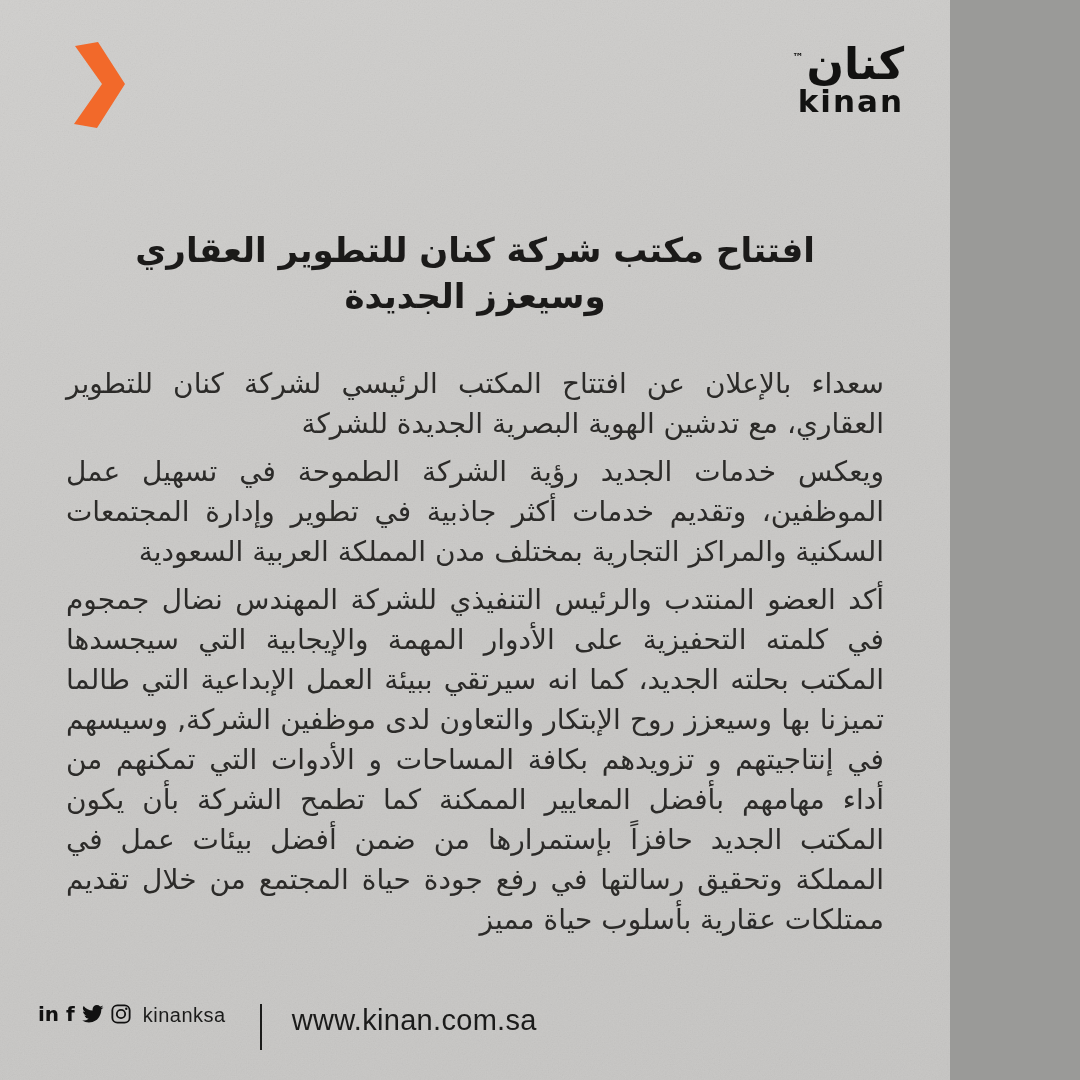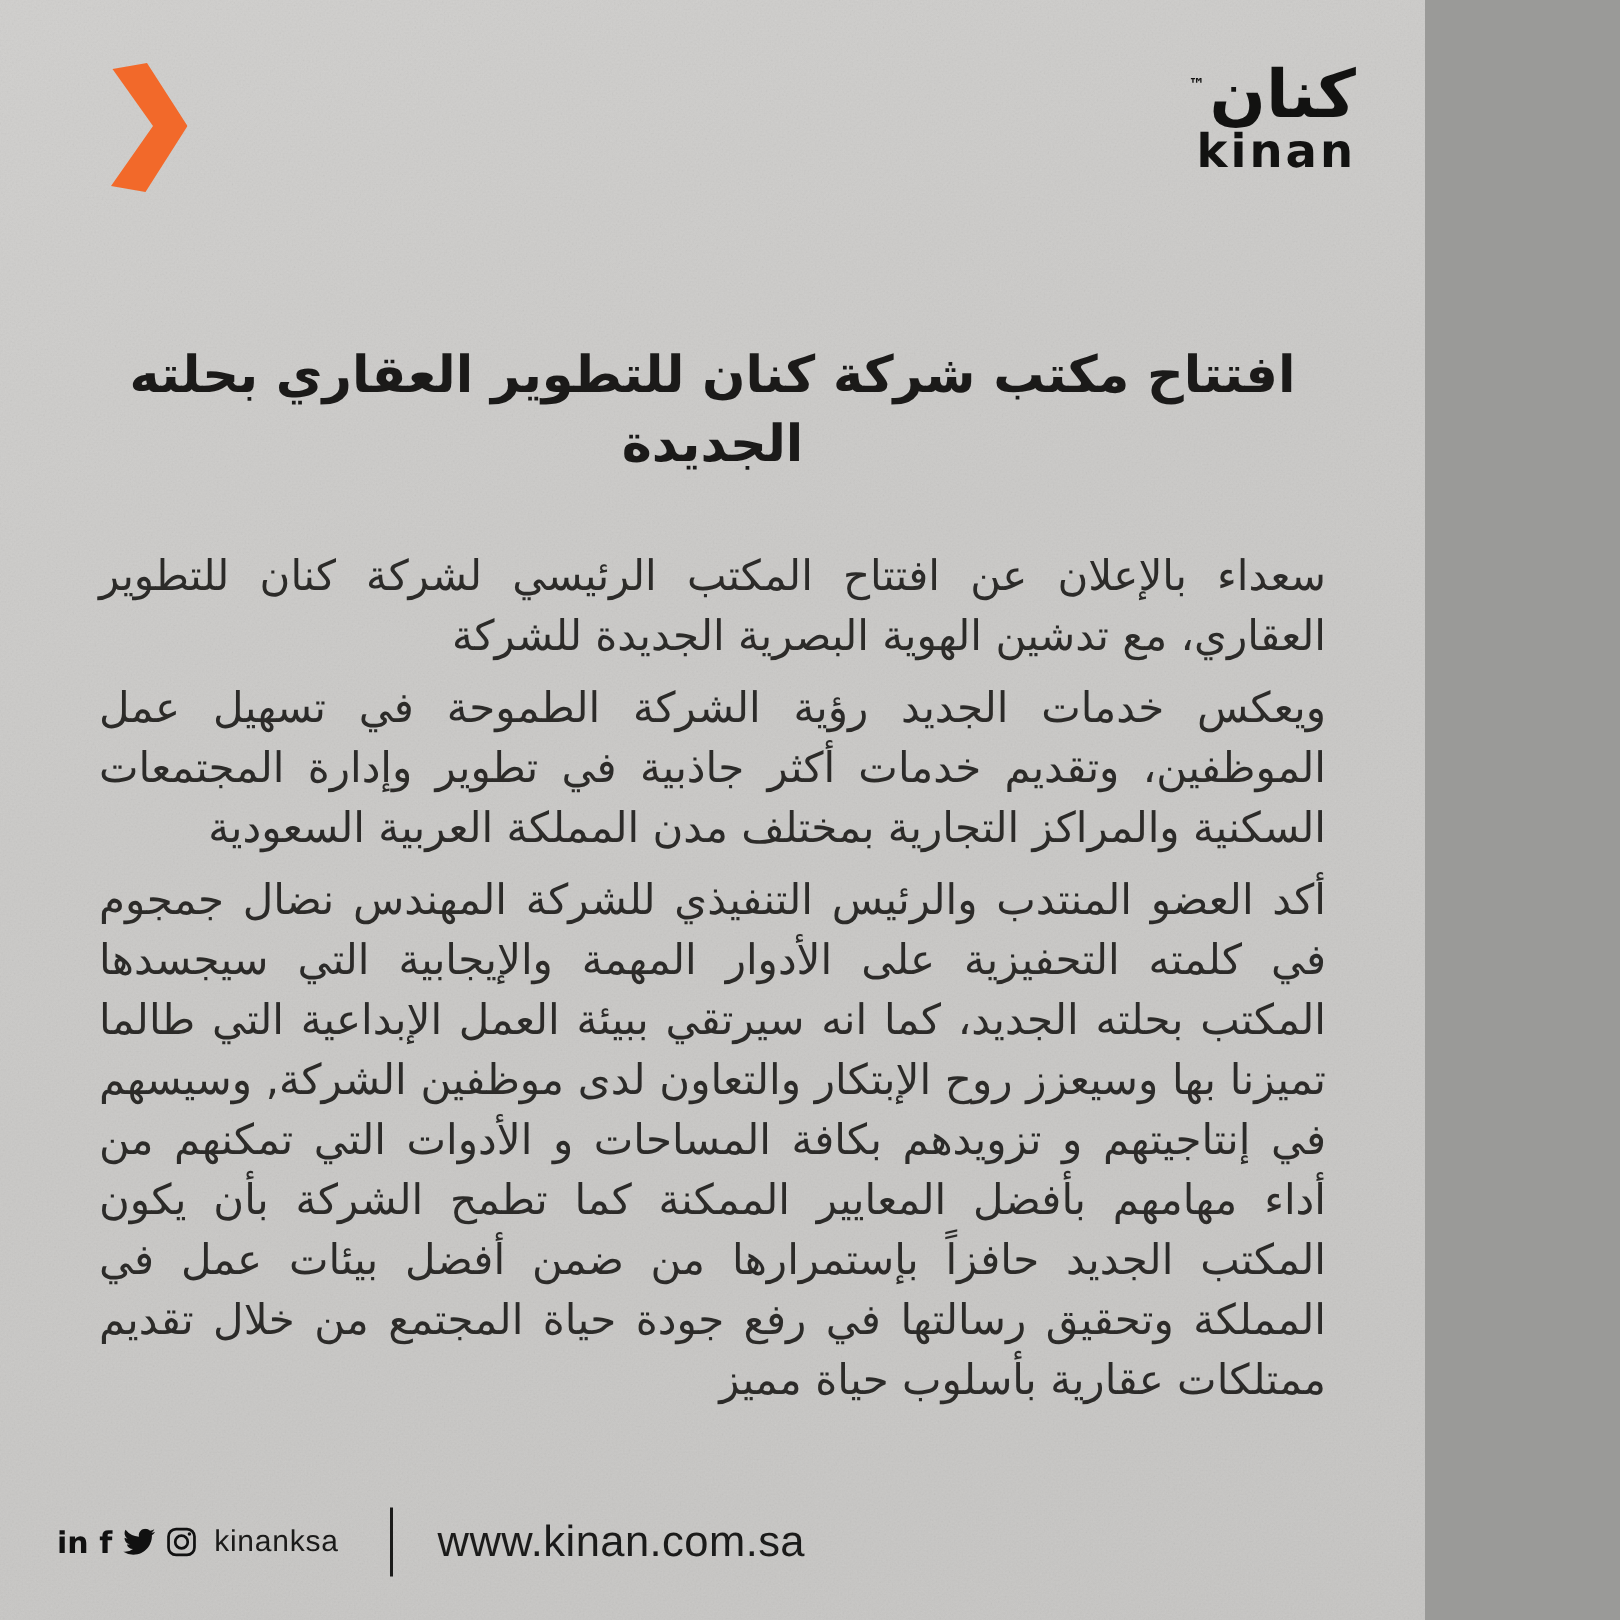--- a/index.html
+++ b/index.html
@@ -24,21 +24,21 @@
     margin:0 0 44px 0;font-size:34px;line-height:1.35;font-weight:bold;
     text-align:center;color:#1b1a19;
   }
   .content p{
     margin:0 0 8px 0;font-size:28px;line-height:40px;color:#2c2b29;
     text-align:justify;
   }
   
   .footer{
     position:absolute;left:38px;top:1004px;height:48px;
-    display:flex;align-items:center;direction:ltr;color:#161615;
+    display:flex;align-items:flex-start;direction:ltr;color:#161615;
     font-family:"Liberation Sans", sans-serif;
   }
   .social{display:flex;align-items:center;gap:7px;margin-right:12px;}
   .soc-txt{font-family:"DejaVu Sans", sans-serif;font-weight:bold;font-size:20px;line-height:1;color:#111;}
   .handle{font-size:20px;letter-spacing:0.5px;color:#1b1b1a;}
   .vsep{width:2px;height:46px;background:#1b1b1a;margin:0 30px 0 34px;}
   .website{font-size:29px;letter-spacing:0.3px;color:#1b1b1a;}
 </style>
 </head>
 <body>
@@ -58,21 +58,21 @@
       <polygon points="4,4 27,0 54,42 26,86 3,82 31,42" fill="#f2692a"></polygon>
     </svg>
   </div>
 
   <div class="brand">
     <div class="brand-ar"><span class="tm">™</span><span>كنان</span></div>
     <div class="brand-en"><span>kinan</span></div>
   </div>
 
   <main class="content">
-    <h1>افتتاح مكتب شركة كنان للتطوير العقاري بحلته الجديدة</h1>
+    <h1>افتتاح مكتب شركة كنان للتطوير العقاري وسيعزز الجديدة</h1>
     <p>سعداء بالإعلان عن افتتاح المكتب الرئيسي لشركة كنان للتطوير العقاري، مع تدشين الهوية البصرية الجديدة للشركة</p>
     <p>ويعكس خدمات الجديد رؤية الشركة الطموحة في تسهيل عمل الموظفين، وتقديم خدمات أكثر جاذبية في تطوير وإدارة المجتمعات السكنية والمراكز التجارية بمختلف مدن المملكة العربية السعودية</p>
     <p>أكد العضو المنتدب والرئيس التنفيذي للشركة المهندس نضال جمجوم في كلمته التحفيزية على الأدوار المهمة والإيجابية التي سيجسدها المكتب بحلته الجديد، كما انه سيرتقي ببيئة العمل الإبداعية التي طالما تميزنا بها وسيعزز روح الإبتكار والتعاون لدى موظفين الشركة, وسيسهم في إنتاجيتهم و تزويدهم بكافة المساحات و الأدوات التي تمكنهم من أداء مهامهم بأفضل المعايير الممكنة كما تطمح الشركة بأن يكون المكتب الجديد حافزاً بإستمرارها  من ضمن أفضل بيئات عمل في المملكة وتحقيق رسالتها في رفع جودة حياة المجتمع من خلال تقديم ممتلكات عقارية بأسلوب حياة مميز</p>
   </main>
 
   <div class="footer">
     <div class="social">
       <span class="soc-txt">in</span>
       <span class="soc-txt">f</span>
       <span style="display:inline-flex;">

